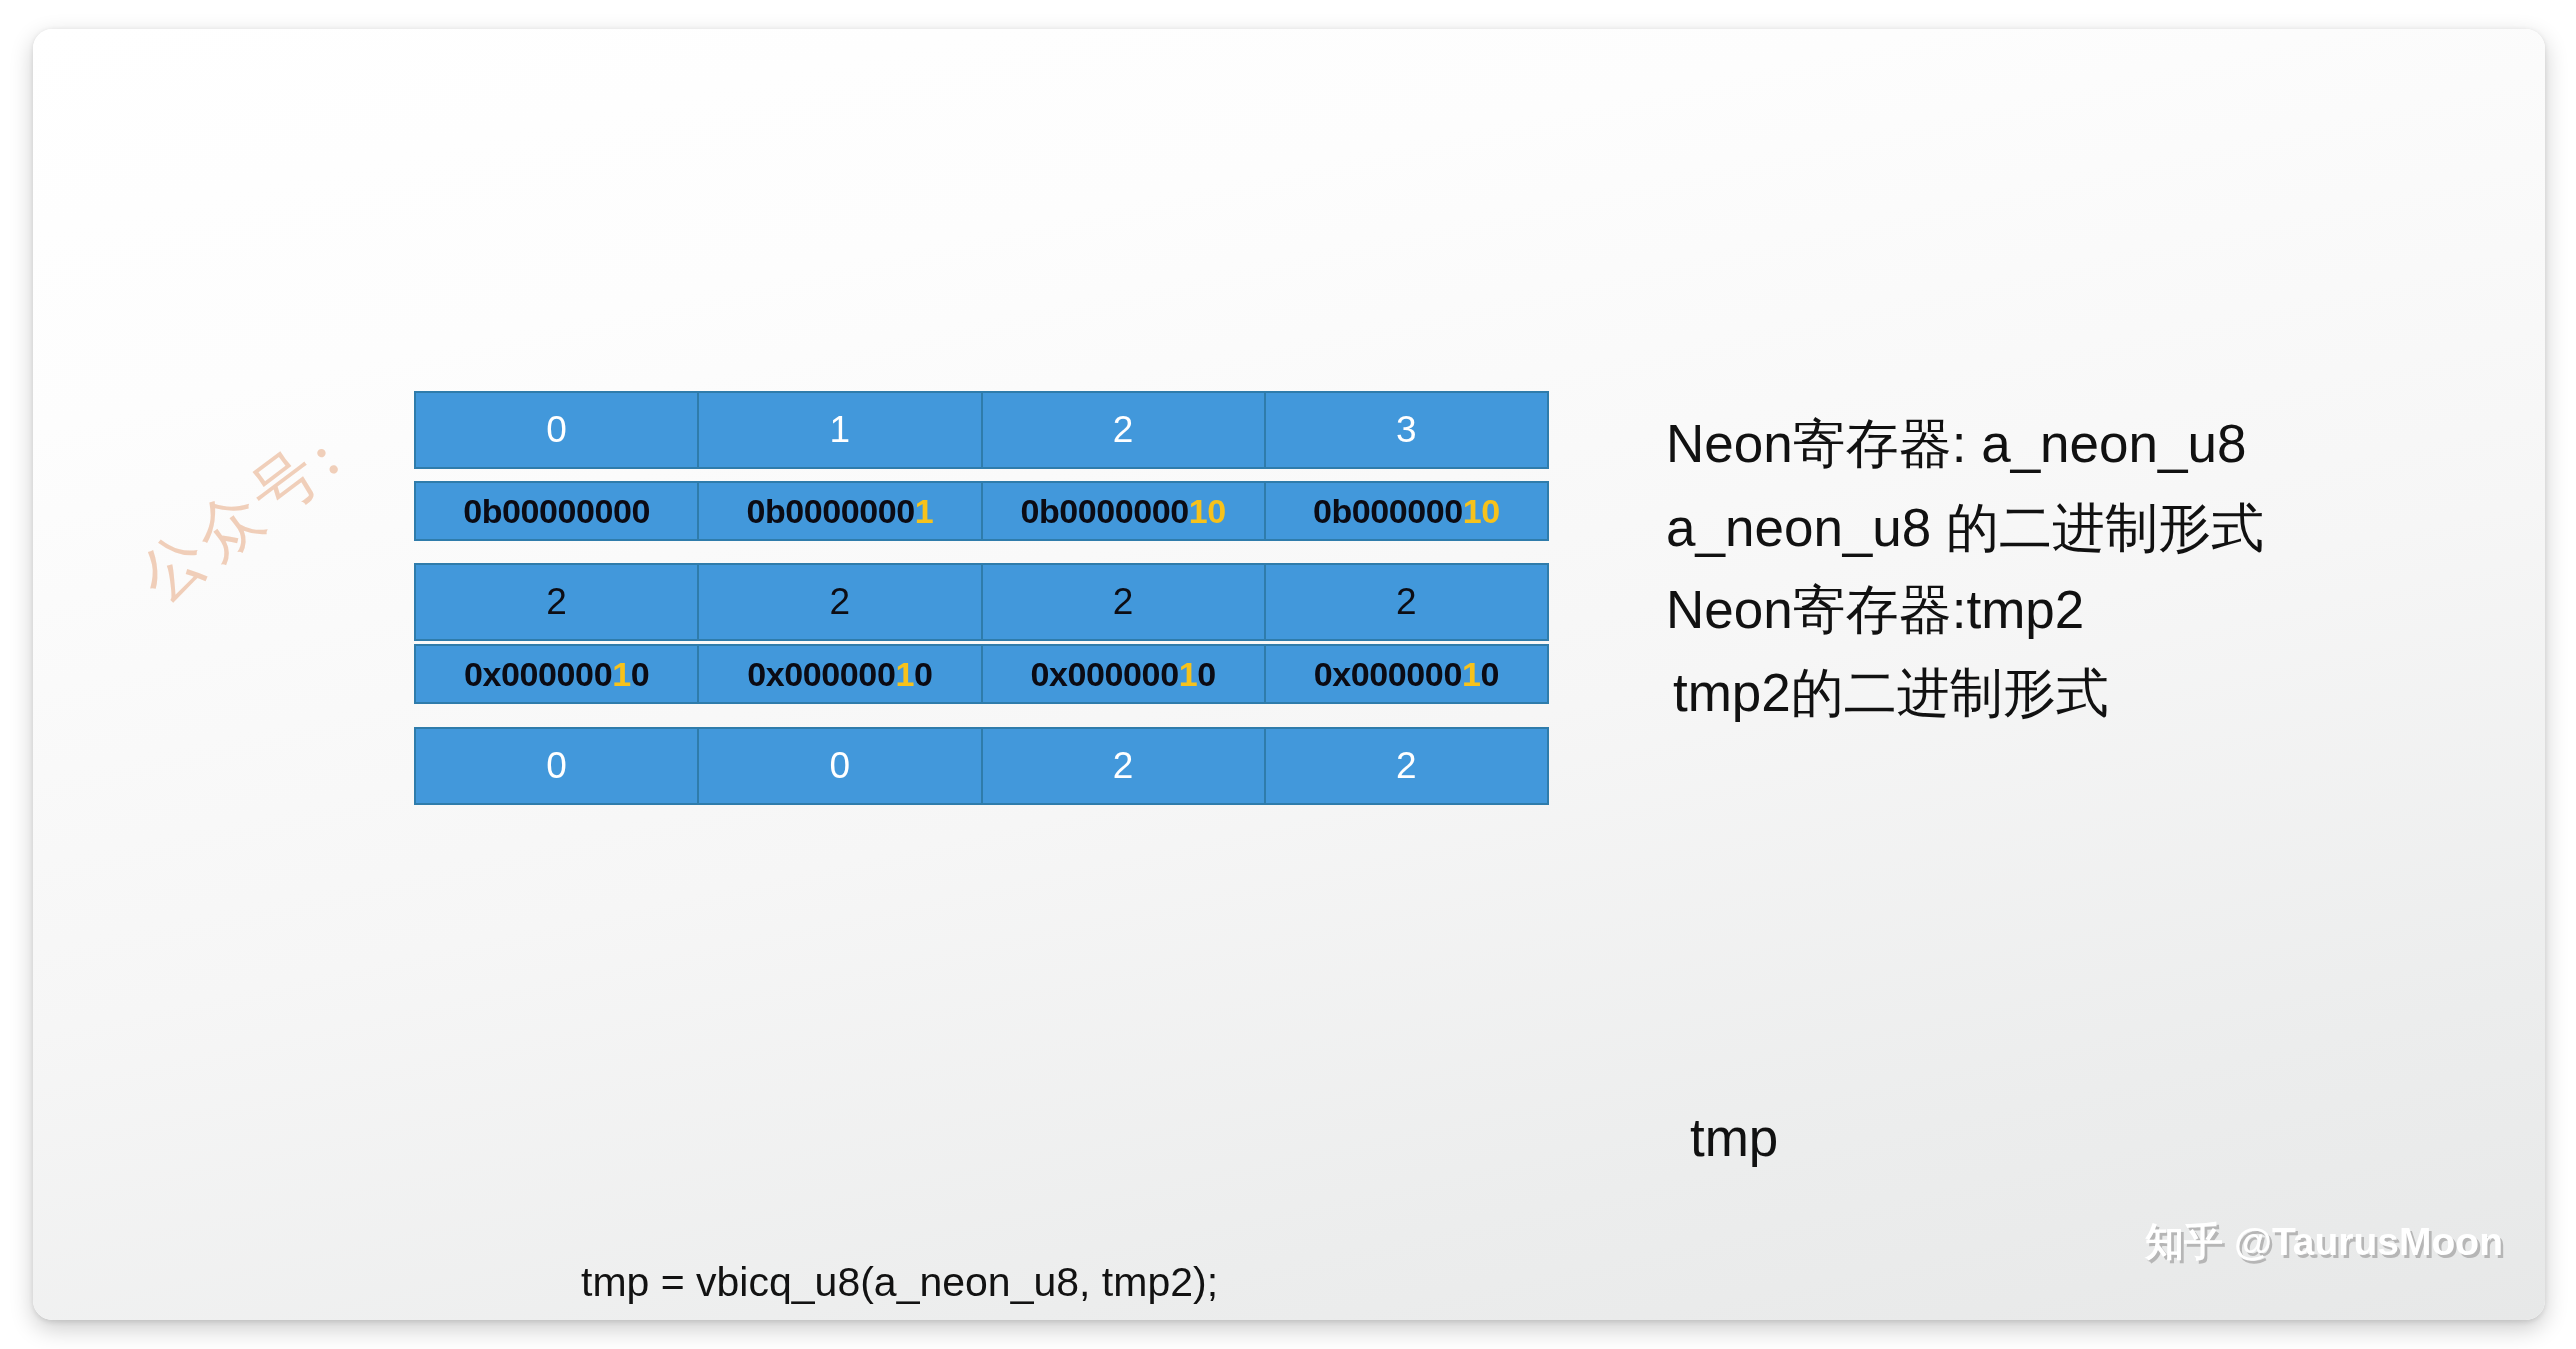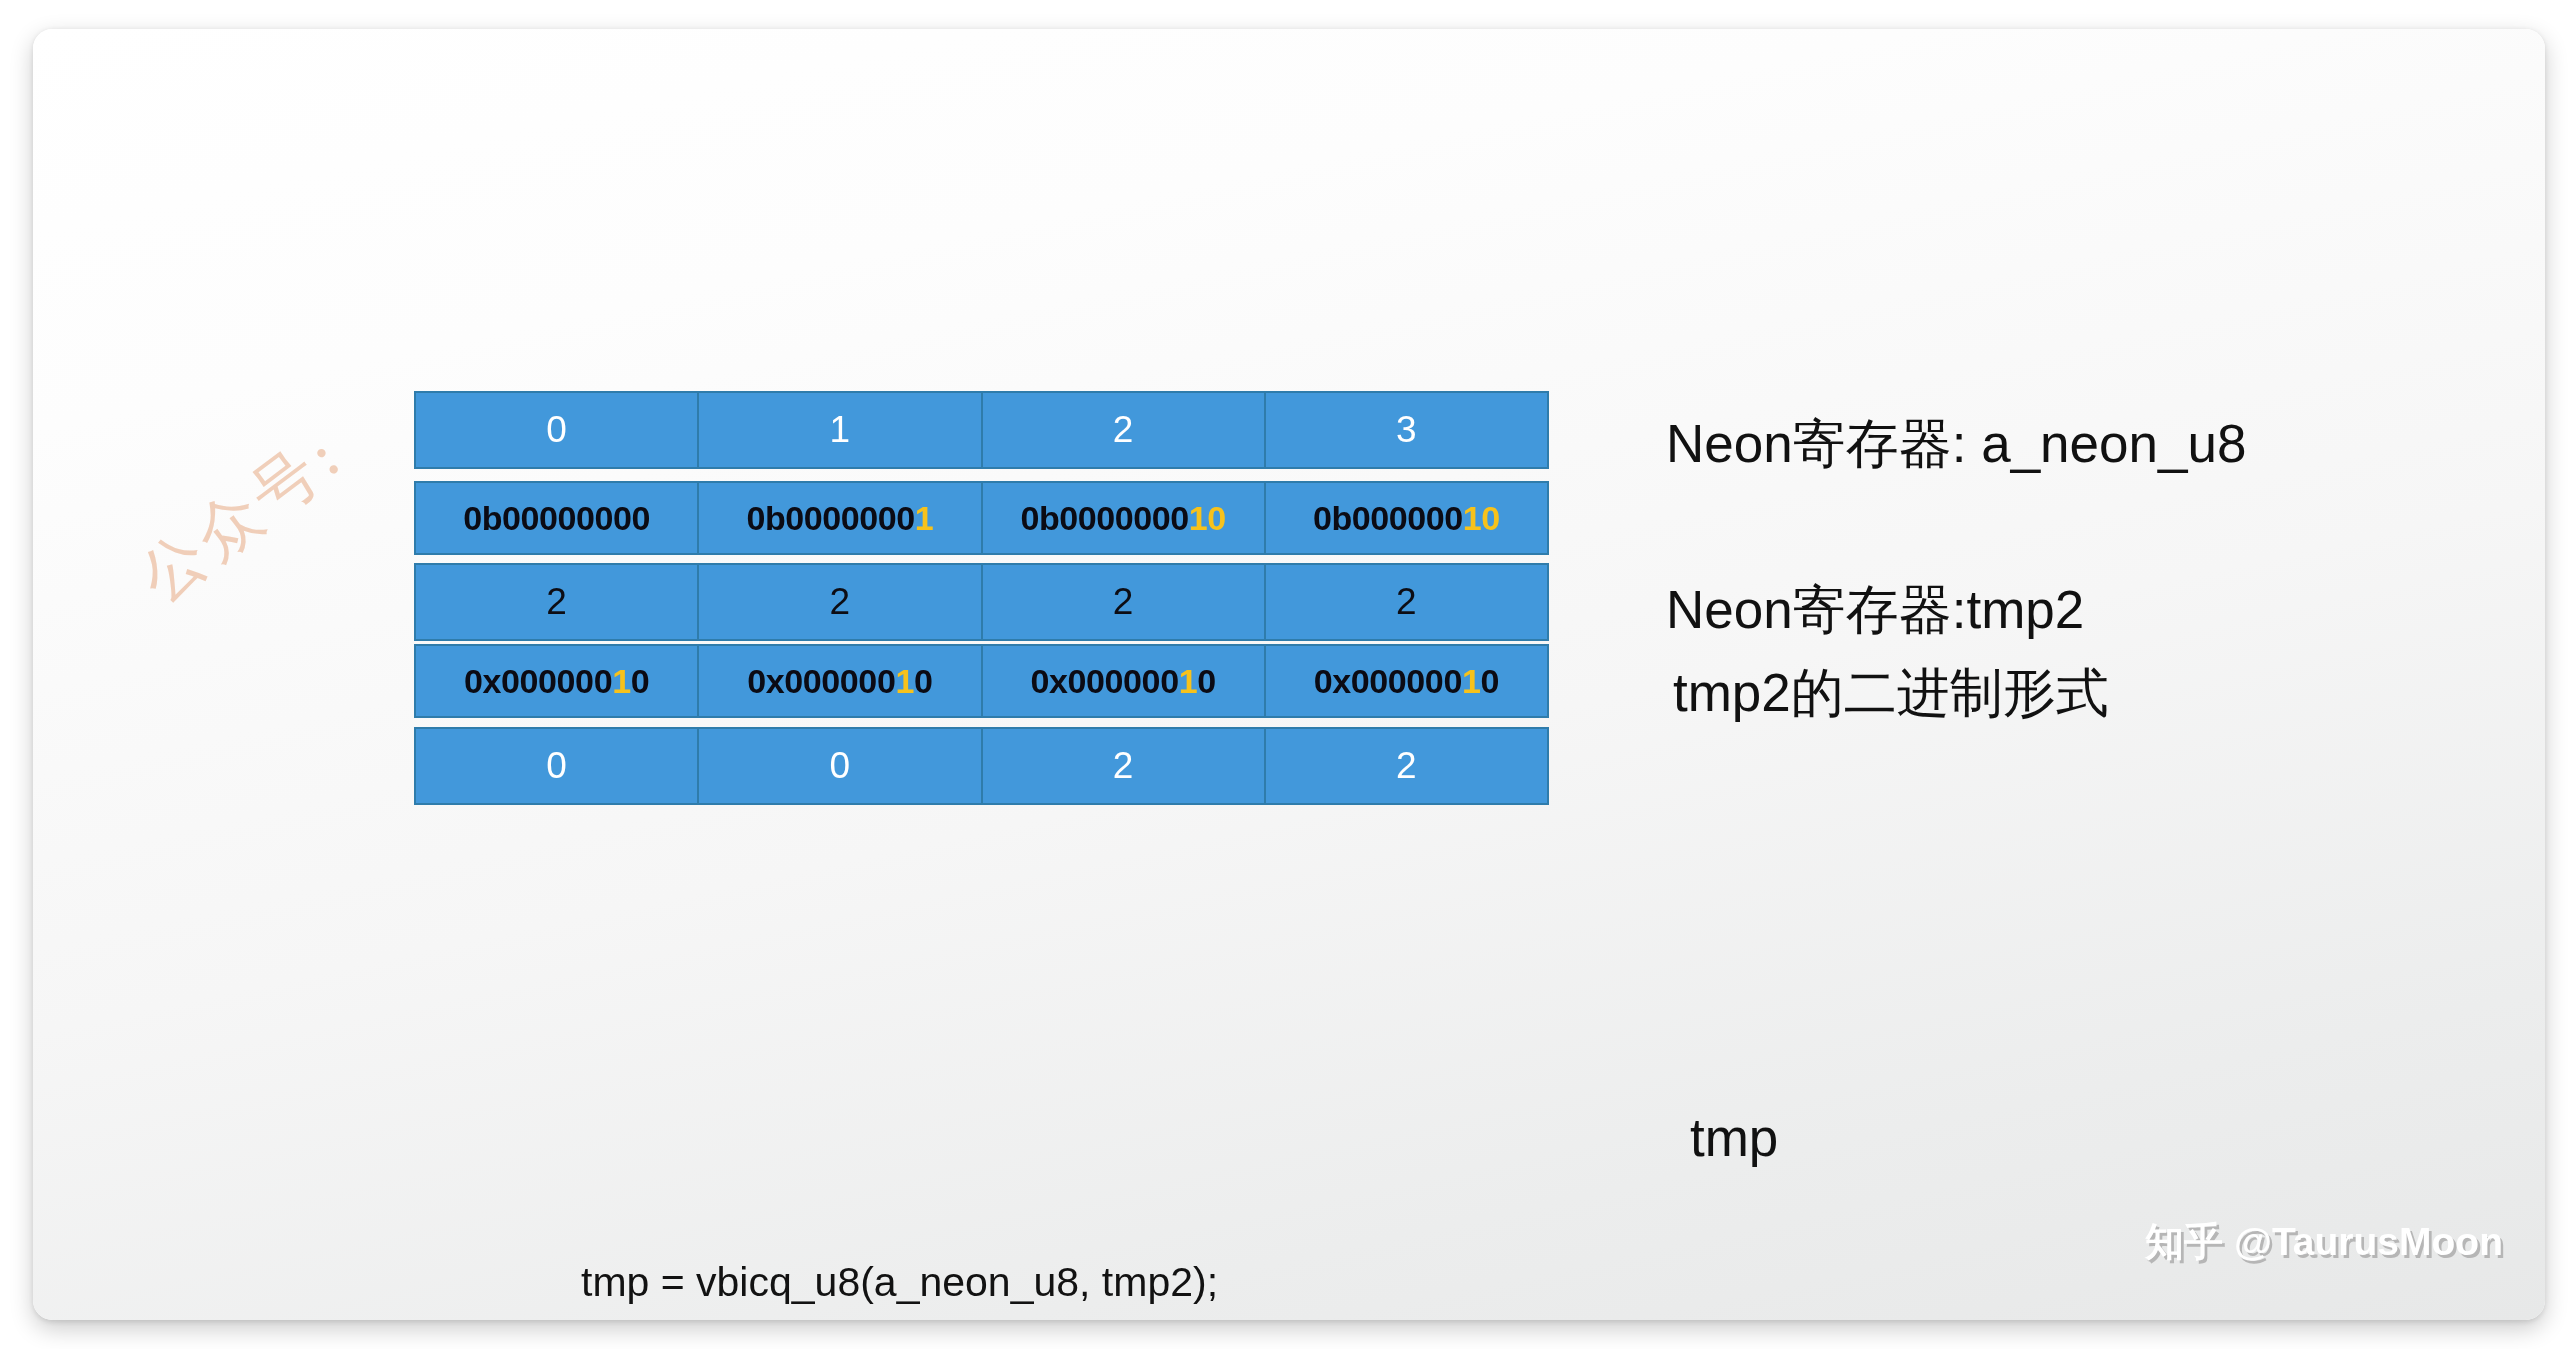--- a/index.html
+++ b/index.html
@@ -89,21 +89,21 @@
     font-weight: 400;
     font-family: "Liberation Sans", sans-serif;
   }
   
   .row-dark .cell {
     color: #0d0d14;
     font-size: 37px;
     font-weight: 400;
   }
   
-  .row-bits { height: 74px; }
+  .row-bits { height: 60px; }
   .row-bits .cell {
     color: #0b0b14;
     font-size: 34px;
     font-weight: 700;
     letter-spacing: -0.4px;
     font-family: "Liberation Sans", sans-serif;
     white-space: nowrap;
   }
   .row-bits .cell .hl { color: #f7c21b; }
 
@@ -186,20 +186,21 @@
       </div>
       <div class="cell">
         <span>0b0000000</span>
           <span class="hl">10</span>
       </div>
       <div class="cell">
         <span>0b000000</span>
           <span class="hl">10</span>
       </div>
     </div>
+    <div class="side-label" id="label-a-binary">a_neon_u8 的二进制形式</div>
 
     <div class="reg-row row-index row-dark" id="row-tmp2">
       <div class="cell">2</div>
       <div class="cell">2</div>
       <div class="cell">2</div>
       <div class="cell">2</div>
     </div>
     <div class="side-label" id="label-tmp2">Neon寄存器:tmp2</div>
 
     <div class="reg-row row-bits" id="row-tmp2-bits">

